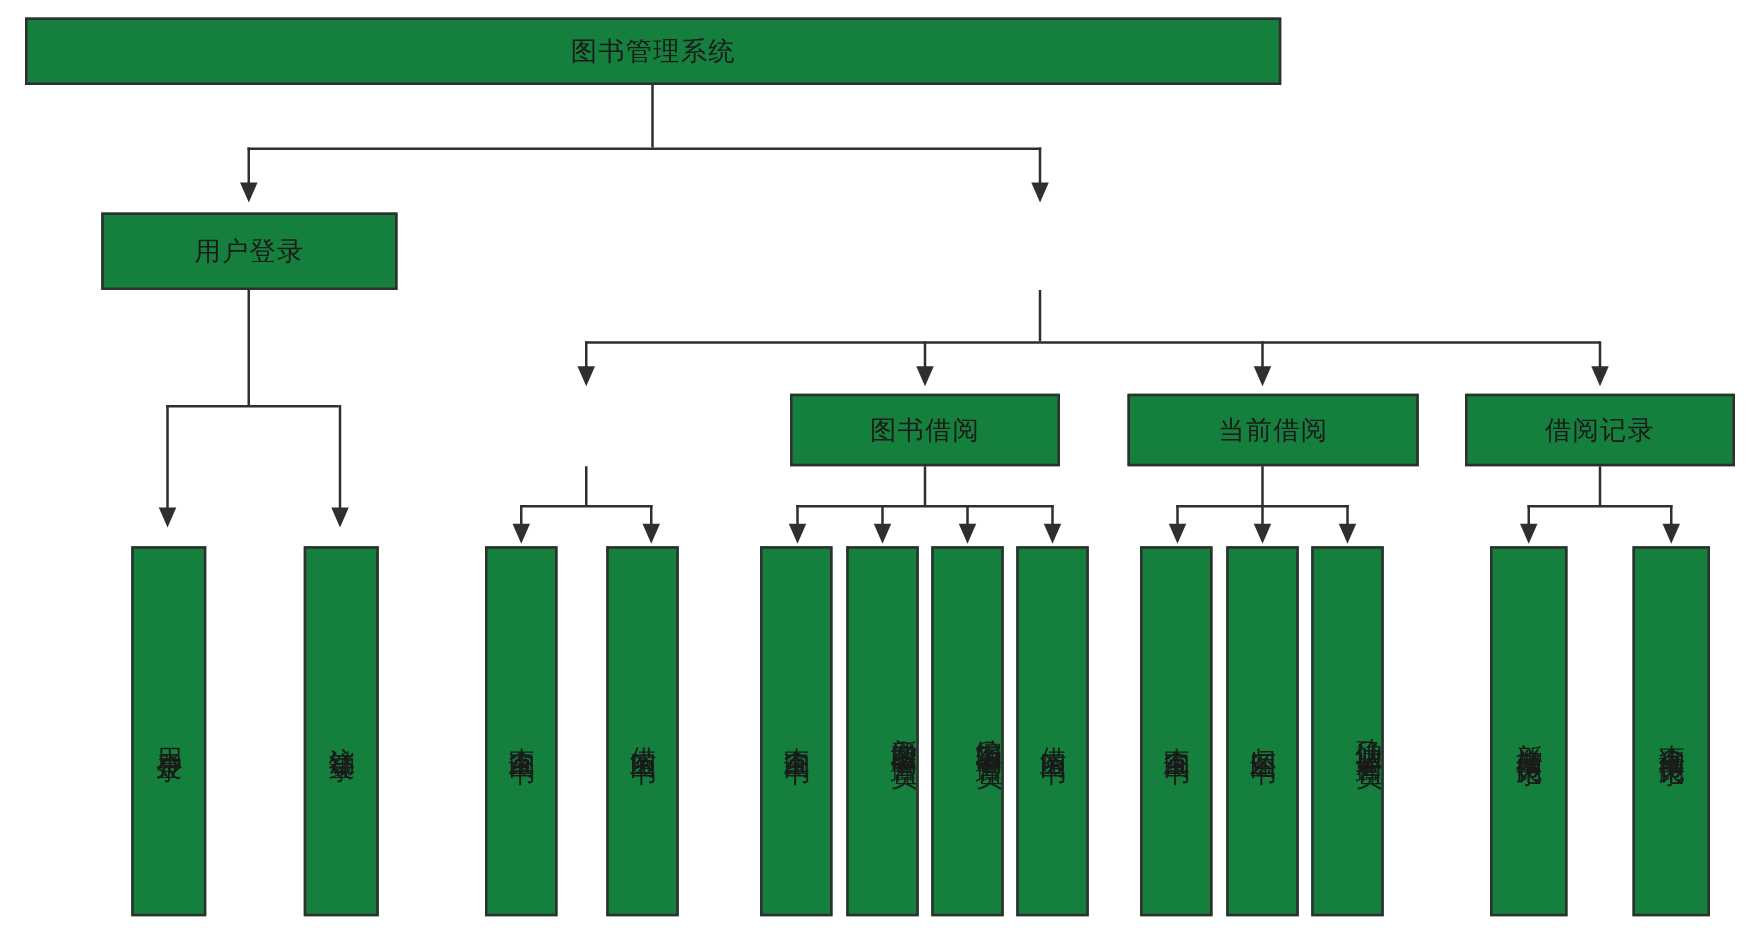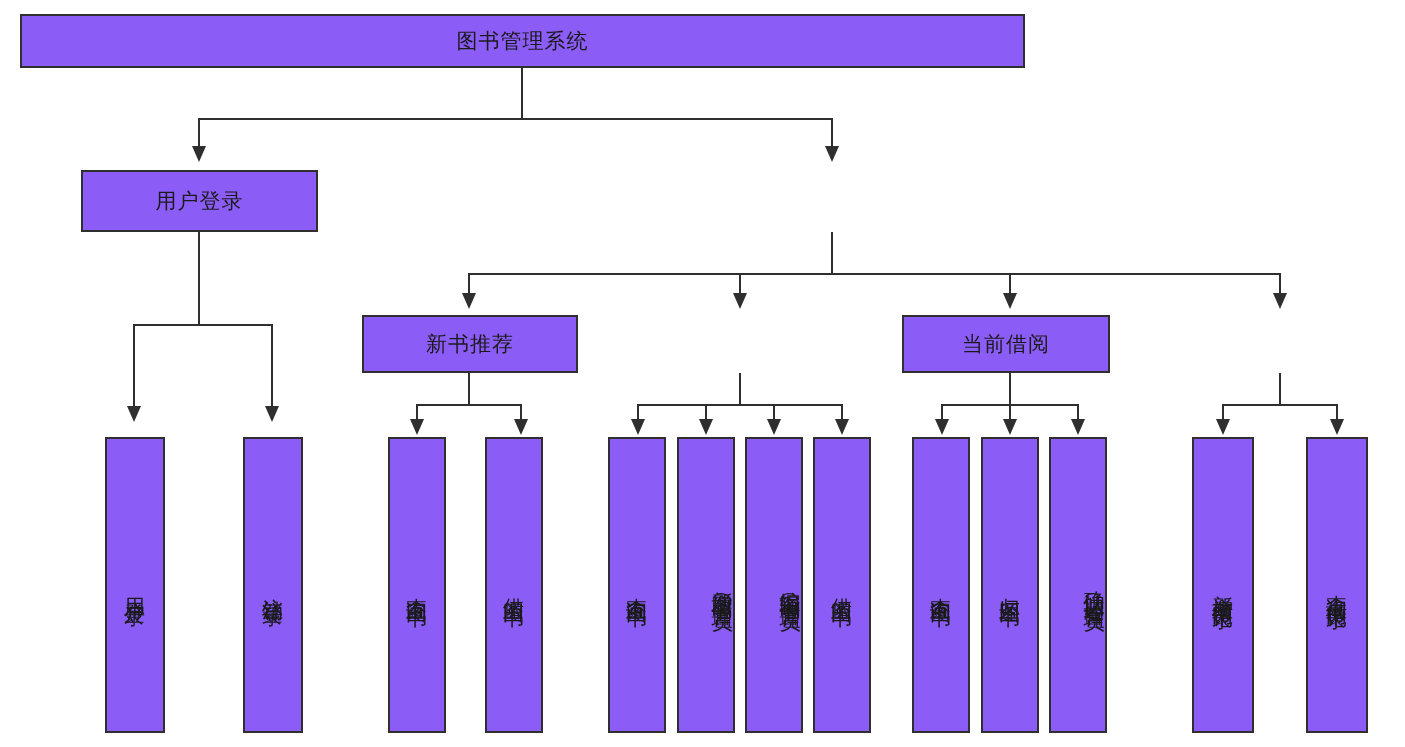--- a/index.html
+++ b/index.html
@@ -14,21 +14,21 @@
     position: relative;
     width: 1405px;
     height: 747px;
     background: #ffffff;
     overflow: hidden;
   }
   .node {
     position: absolute;
     box-sizing: border-box;
     border: 2px solid #2f2f2f;
-    background: #8b5cf6;
+    background: #15803d;
     display: flex;
     align-items: center;
     justify-content: center;
     color: #1a1a1a;
   }
   .node.horiz {
     font-size: 21px;
     letter-spacing: 1px;
     white-space: nowrap;
   }
@@ -109,25 +109,28 @@
 
   <div class="edge v" style="left:739px; top:273px; width:2px; height:22px;"></div>
   <div class="arrow" style="left:733px; top:293px;"></div>
 
   <div class="edge v" style="left:1009px; top:273px; width:2px; height:22px;"></div>
   <div class="arrow" style="left:1003px; top:293px;"></div>
 
   <div class="edge v" style="left:1279px; top:273px; width:2px; height:22px;"></div>
   <div class="arrow" style="left:1273px; top:293px;"></div>
 
-  <div class="node horiz" style="left:362px; top:315px; width:216px; height:58px;">
-    <span>新书推荐</span>
-  </div>
-  <div class="node horiz" style="left:902px; top:315px; width:208px; height:58px;">
+  <div class="node horiz" style="left:632px; top:315px; width:216px; height:58px;">
+    <span>图书借阅</span>
+  </div>
+  <div class="node horiz" style="left:902px; top:315px; width:233px; height:58px;">
     <span>当前借阅</span>
+  </div>
+  <div class="node horiz" style="left:1172px; top:315px; width:216px; height:58px;">
+    <span>借阅记录</span>
   </div>
 
   <div class="edge v" style="left:468px; top:373px; width:2px; height:31px;"></div>
   <div class="edge h" style="left:416px; top:404px; width:106px; height:2px;"></div>
   <div class="edge v" style="left:416px; top:404px; width:2px; height:17px;"></div>
   <div class="arrow" style="left:410px; top:419px;"></div>
   <div class="edge v" style="left:520px; top:404px; width:2px; height:17px;"></div>
   <div class="arrow" style="left:514px; top:419px;"></div>
 
   <div class="edge v" style="left:739px; top:373px; width:2px; height:31px;"></div>

